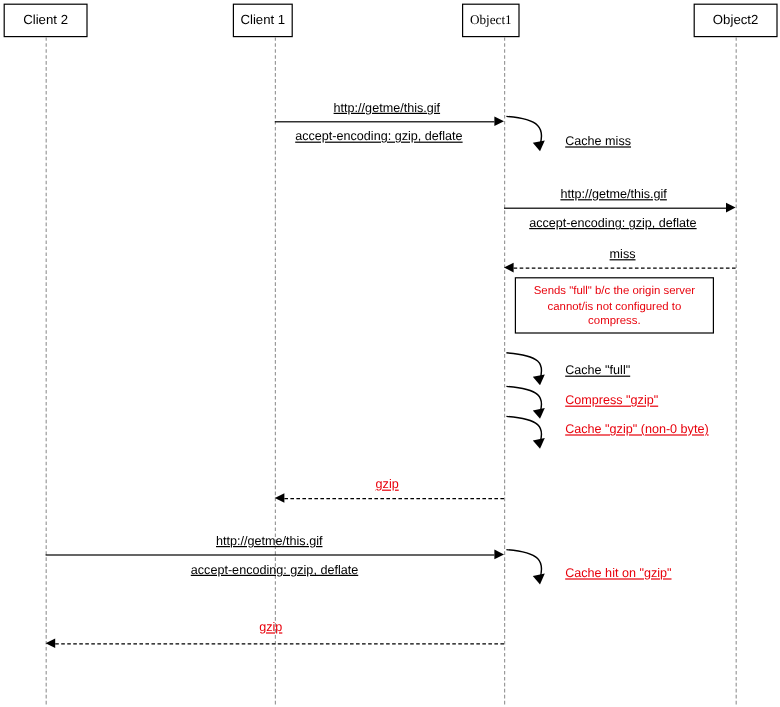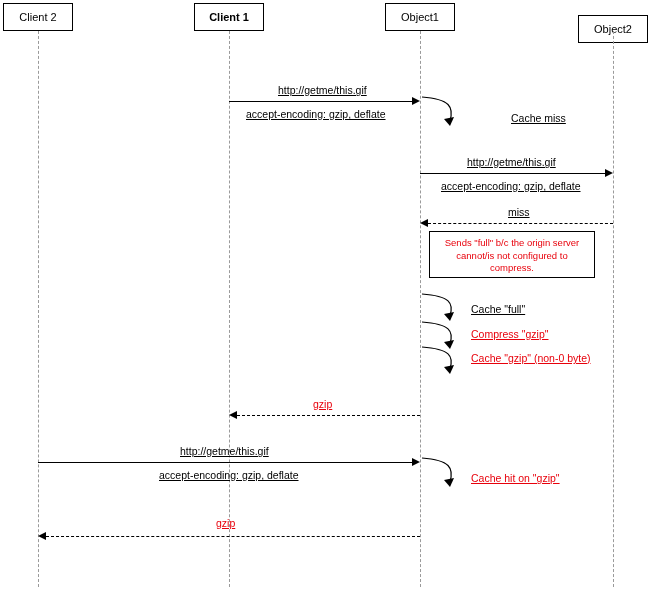--- a/index.html
+++ b/index.html
@@ -85,45 +85,45 @@
   }
 </style>
 </head>
 <body>
 
 <div id="canvas">
 
   <div class="lifeline-head" style="left:3px; top:3px; width:70px;">
     <span>Client 2</span>
   </div>
-  <div class="lifeline-head" style="left:194px; top:3px; width:70px;font-weight:bold;">
+  <div class="lifeline-head" style="left:194px; top:3px; width:50px;">
     <span>Client 1</span>
   </div>
-  <div class="lifeline-head" style="left:385px; top:3px; width:70px;">
+  <div class="lifeline-head" style="left:385px; top:3px; width:48px;font-family:Liberation Serif, serif;">
     <span>Object1</span>
   </div>
-  <div class="lifeline-head" style="left:578px; top:3px; width:70px;margin-top:12px;">
+  <div class="lifeline-head" style="left:578px; top:3px; width:70px;">
     <span>Object2</span>
   </div>
 
   <div class="lifeline-line" style="left:38px; top:31px; height:556px;"></div>
   <div class="lifeline-line" style="left:229px; top:31px; height:556px;"></div>
   <div class="lifeline-line" style="left:420px; top:31px; height:556px;"></div>
   <div class="lifeline-line" style="left:613px; top:31px; height:556px;"></div>
 
   <div class="msg-label" style="left:278px; top:84px;">http://getme/this.gif</div>
   <div class="arrow-solid" style="left:229px; top:101px; width:183px;"></div>
   <div class="arrow-head right" style="left:412px; top:97px;"></div>
   <div class="msg-label" style="left:246px; top:108px;">accept-encoding: gzip, deflate</div>
 
   <svg class="self-arrow" style="left:420px; top:95px;" width="40" height="35" viewBox="0 0 40 35">
     <path d="M2,2 C30,4 34,12 30,26" fill="none" stroke="#000000" stroke-width="1.2"></path>
     <polygon points="34,22 30,31 24,24" fill="#000000"></polygon>
   </svg>
-  <div class="msg-label" style="left:471px; top:112px;margin-left:40px;">Cache miss</div>
+  <div class="msg-label" style="left:471px; top:112px;">Cache miss</div>
 
   <div class="msg-label" style="left:467px; top:156px;">http://getme/this.gif</div>
   <div class="arrow-solid" style="left:420px; top:173px; width:185px;"></div>
   <div class="arrow-head right" style="left:605px; top:169px;"></div>
   <div class="msg-label" style="left:441px; top:180px;">accept-encoding: gzip, deflate</div>
 
   <div class="msg-label" style="left:508px; top:206px;">miss</div>
   <div class="arrow-dashed" style="left:428px; top:223px; width:185px;"></div>
   <div class="arrow-head left" style="left:420px; top:219px;"></div>
 

